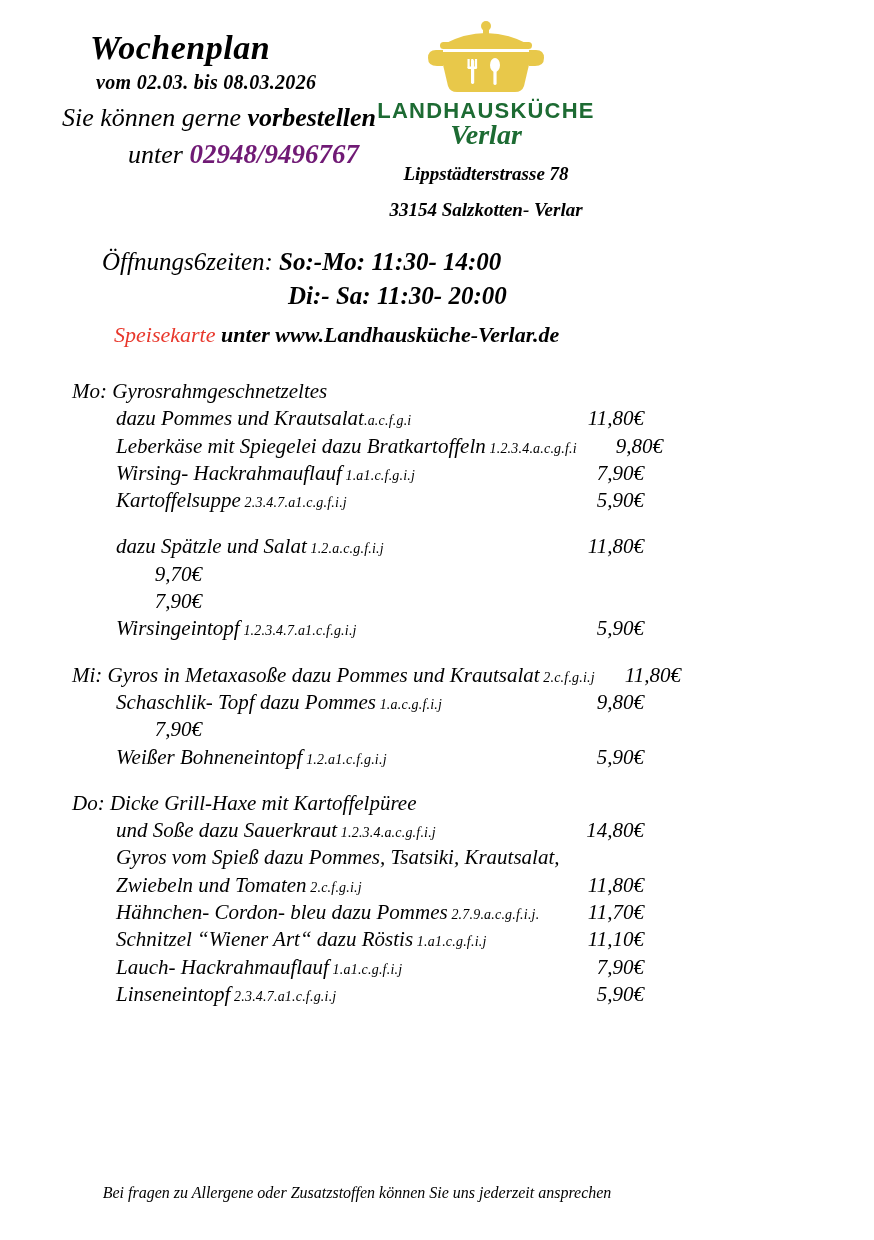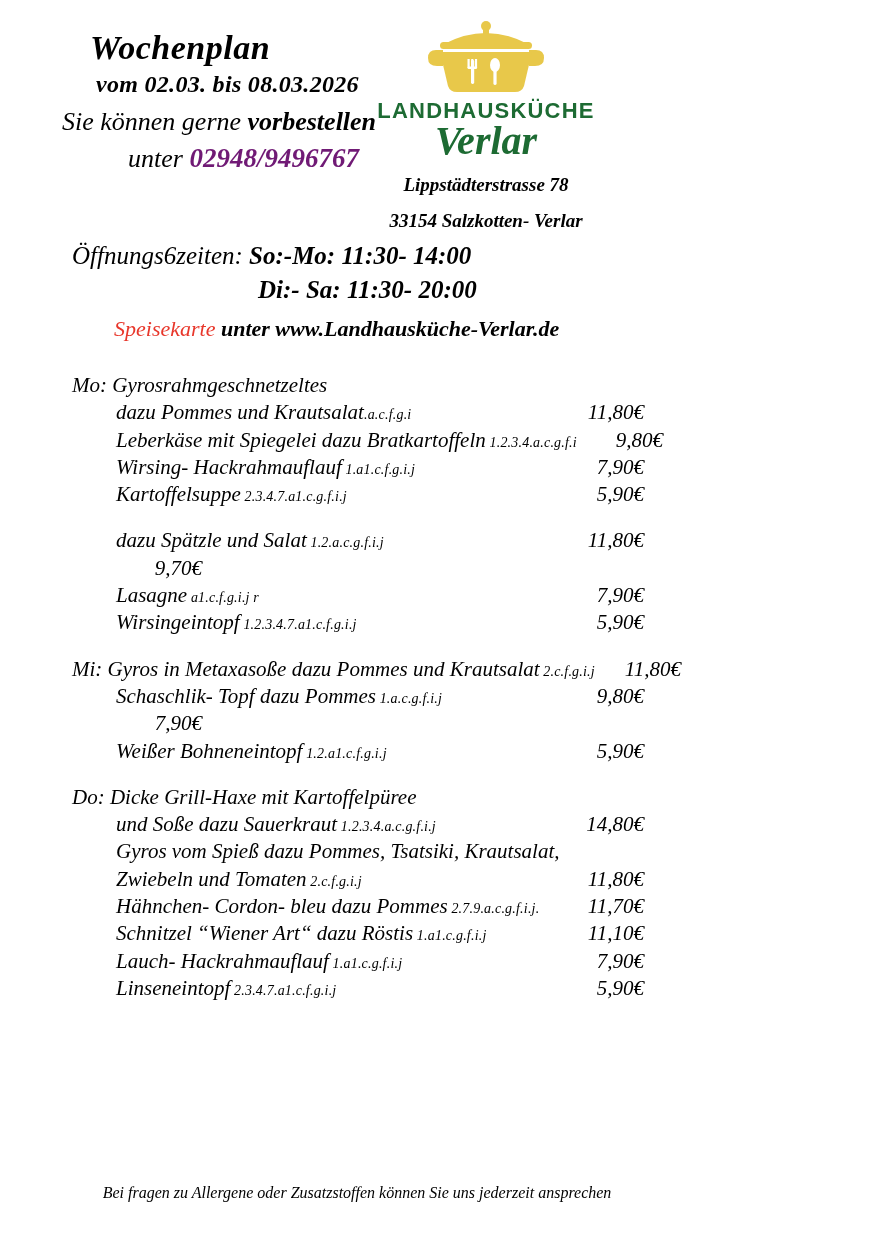--- a/index.html
+++ b/index.html
@@ -42,21 +42,21 @@
     font-size: 34px;
     font-weight: bold;
     font-style: italic;
     letter-spacing: 0.5px;
     line-height: 1.05;
     text-align: left;
     margin-left: 90px;
   }
 
   .title-dates {
-    font-size: 24px;
+    font-size: 20px;
     font-weight: bold;
     font-style: italic;
     margin-top: 5px;
     text-align: left;
     margin-left: 96px;
     letter-spacing: 0.3px;
   }
 
   .title-pre {
     font-size: 26px;
@@ -99,21 +99,21 @@
   .logo-name1 {
     font-family: "Liberation Sans", sans-serif;
     font-size: 22px;
     font-weight: bold;
     letter-spacing: 1.2px;
     color: #1d6b33;
     margin-top: 2px;
   }
 
   .logo-name2 {
-    font-size: 40px;
+    font-size: 28px;
     font-weight: bold;
     font-style: italic;
     color: #1d6b33;
     line-height: 0.95;
     margin-top: -2px;
   }
 
   .addr1 {
     font-size: 19px;
     font-weight: bold;
@@ -123,22 +123,22 @@
 
   .addr2 {
     font-size: 19px;
     font-weight: bold;
     font-style: italic;
     margin-top: 14px;
   }
 
   
   .hours {
-    margin-top: 6px;
-    padding-left: 72px;
+    margin-top: 12px;
+    padding-left: 102px;
   }
   .hours-line1 {
     font-size: 25px;
     font-style: italic;
   }
   .hours-line1 .lbl { font-weight: normal; }
   .hours-line1 .val { font-weight: bold; }
   .hours-line2 {
     font-size: 25px;
     font-style: italic;
@@ -307,21 +307,20 @@
 
     <div class="day-group">
       <div class="row indent1">
         <div class="text"><span class="dish">dazu Spätzle und Salat</span><span class="allerg"> 1.2.a.c.g.f.i.j</span></div>
         <div class="price">11,80€</div>
       </div>
       <div class="row indent1">
         <div class="price">9,70€</div>
       </div>
       <div class="row indent1">
-        <div class="text"><span class="dish">Lasagne</span><span class="allerg"> a1.c.f.g.i.j            r</span></div>
         <div class="price">7,90€</div>
       </div>
       <div class="row indent1">
         <div class="text"><span class="dish">Wirsingeintopf</span><span class="allerg">  1.2.3.4.7.a1.c.f.g.i.j</span></div>
         <div class="price">5,90€</div>
       </div>
     </div>
 
     <div class="day-group">
       <div class="row">

